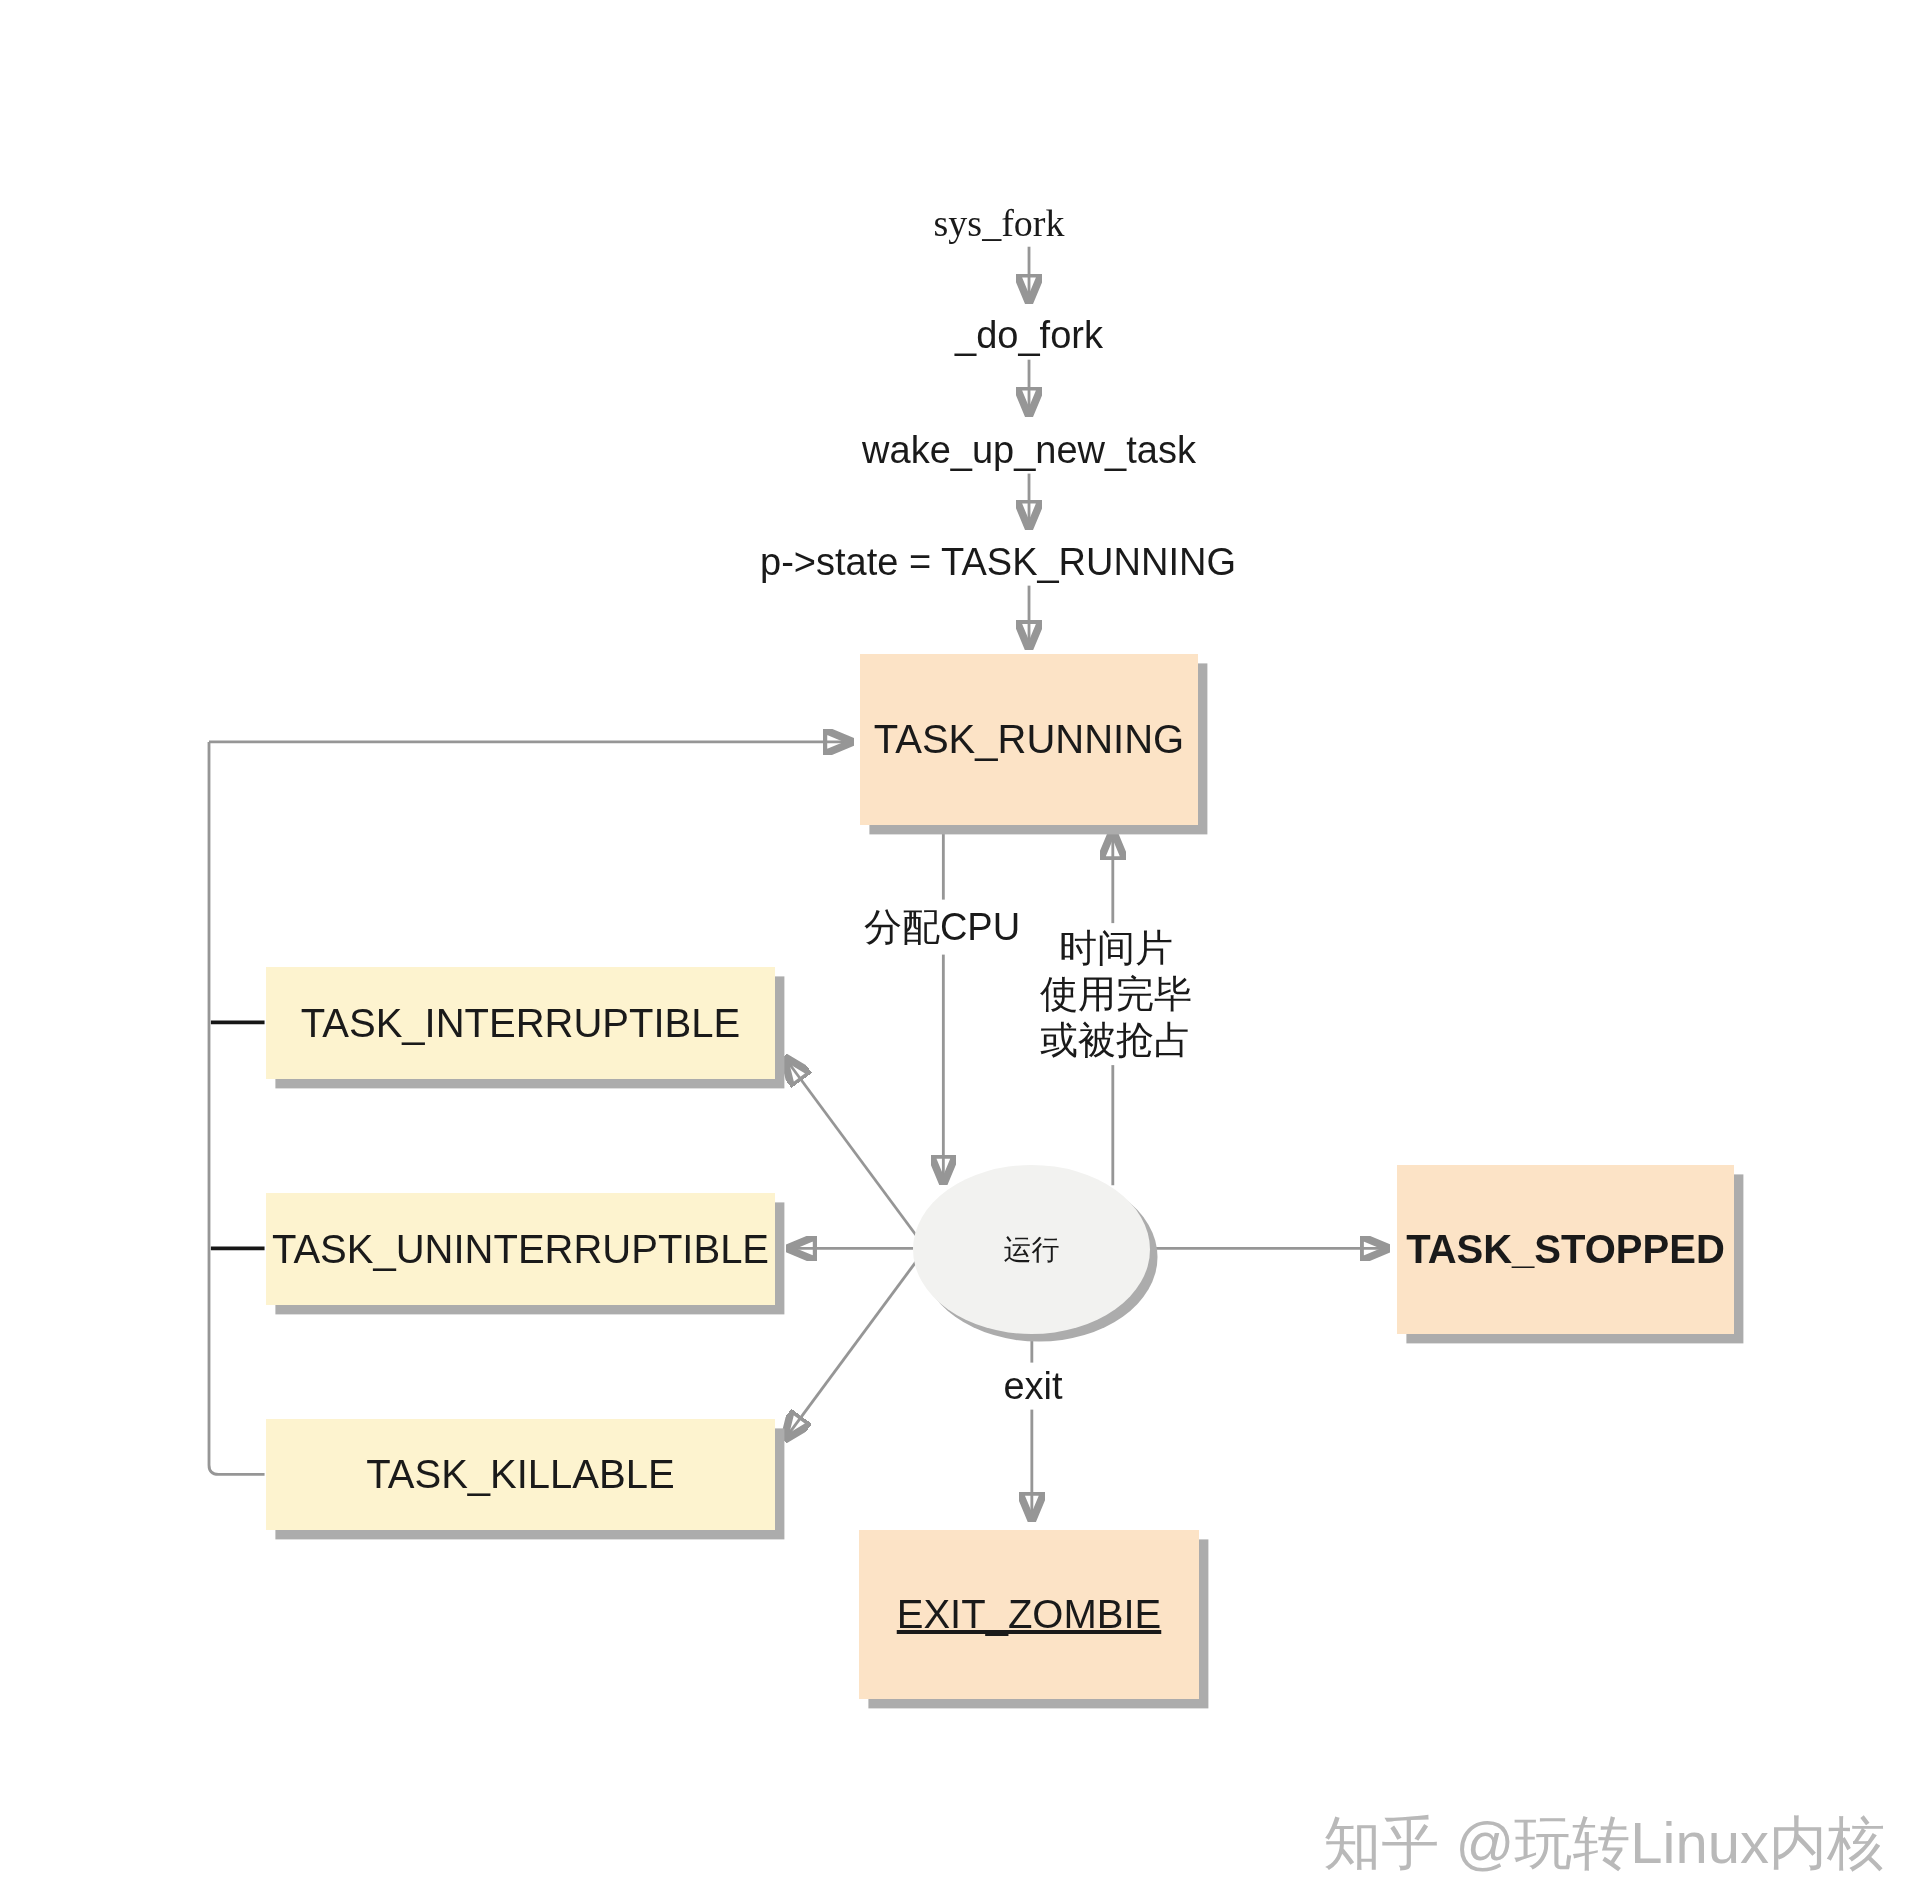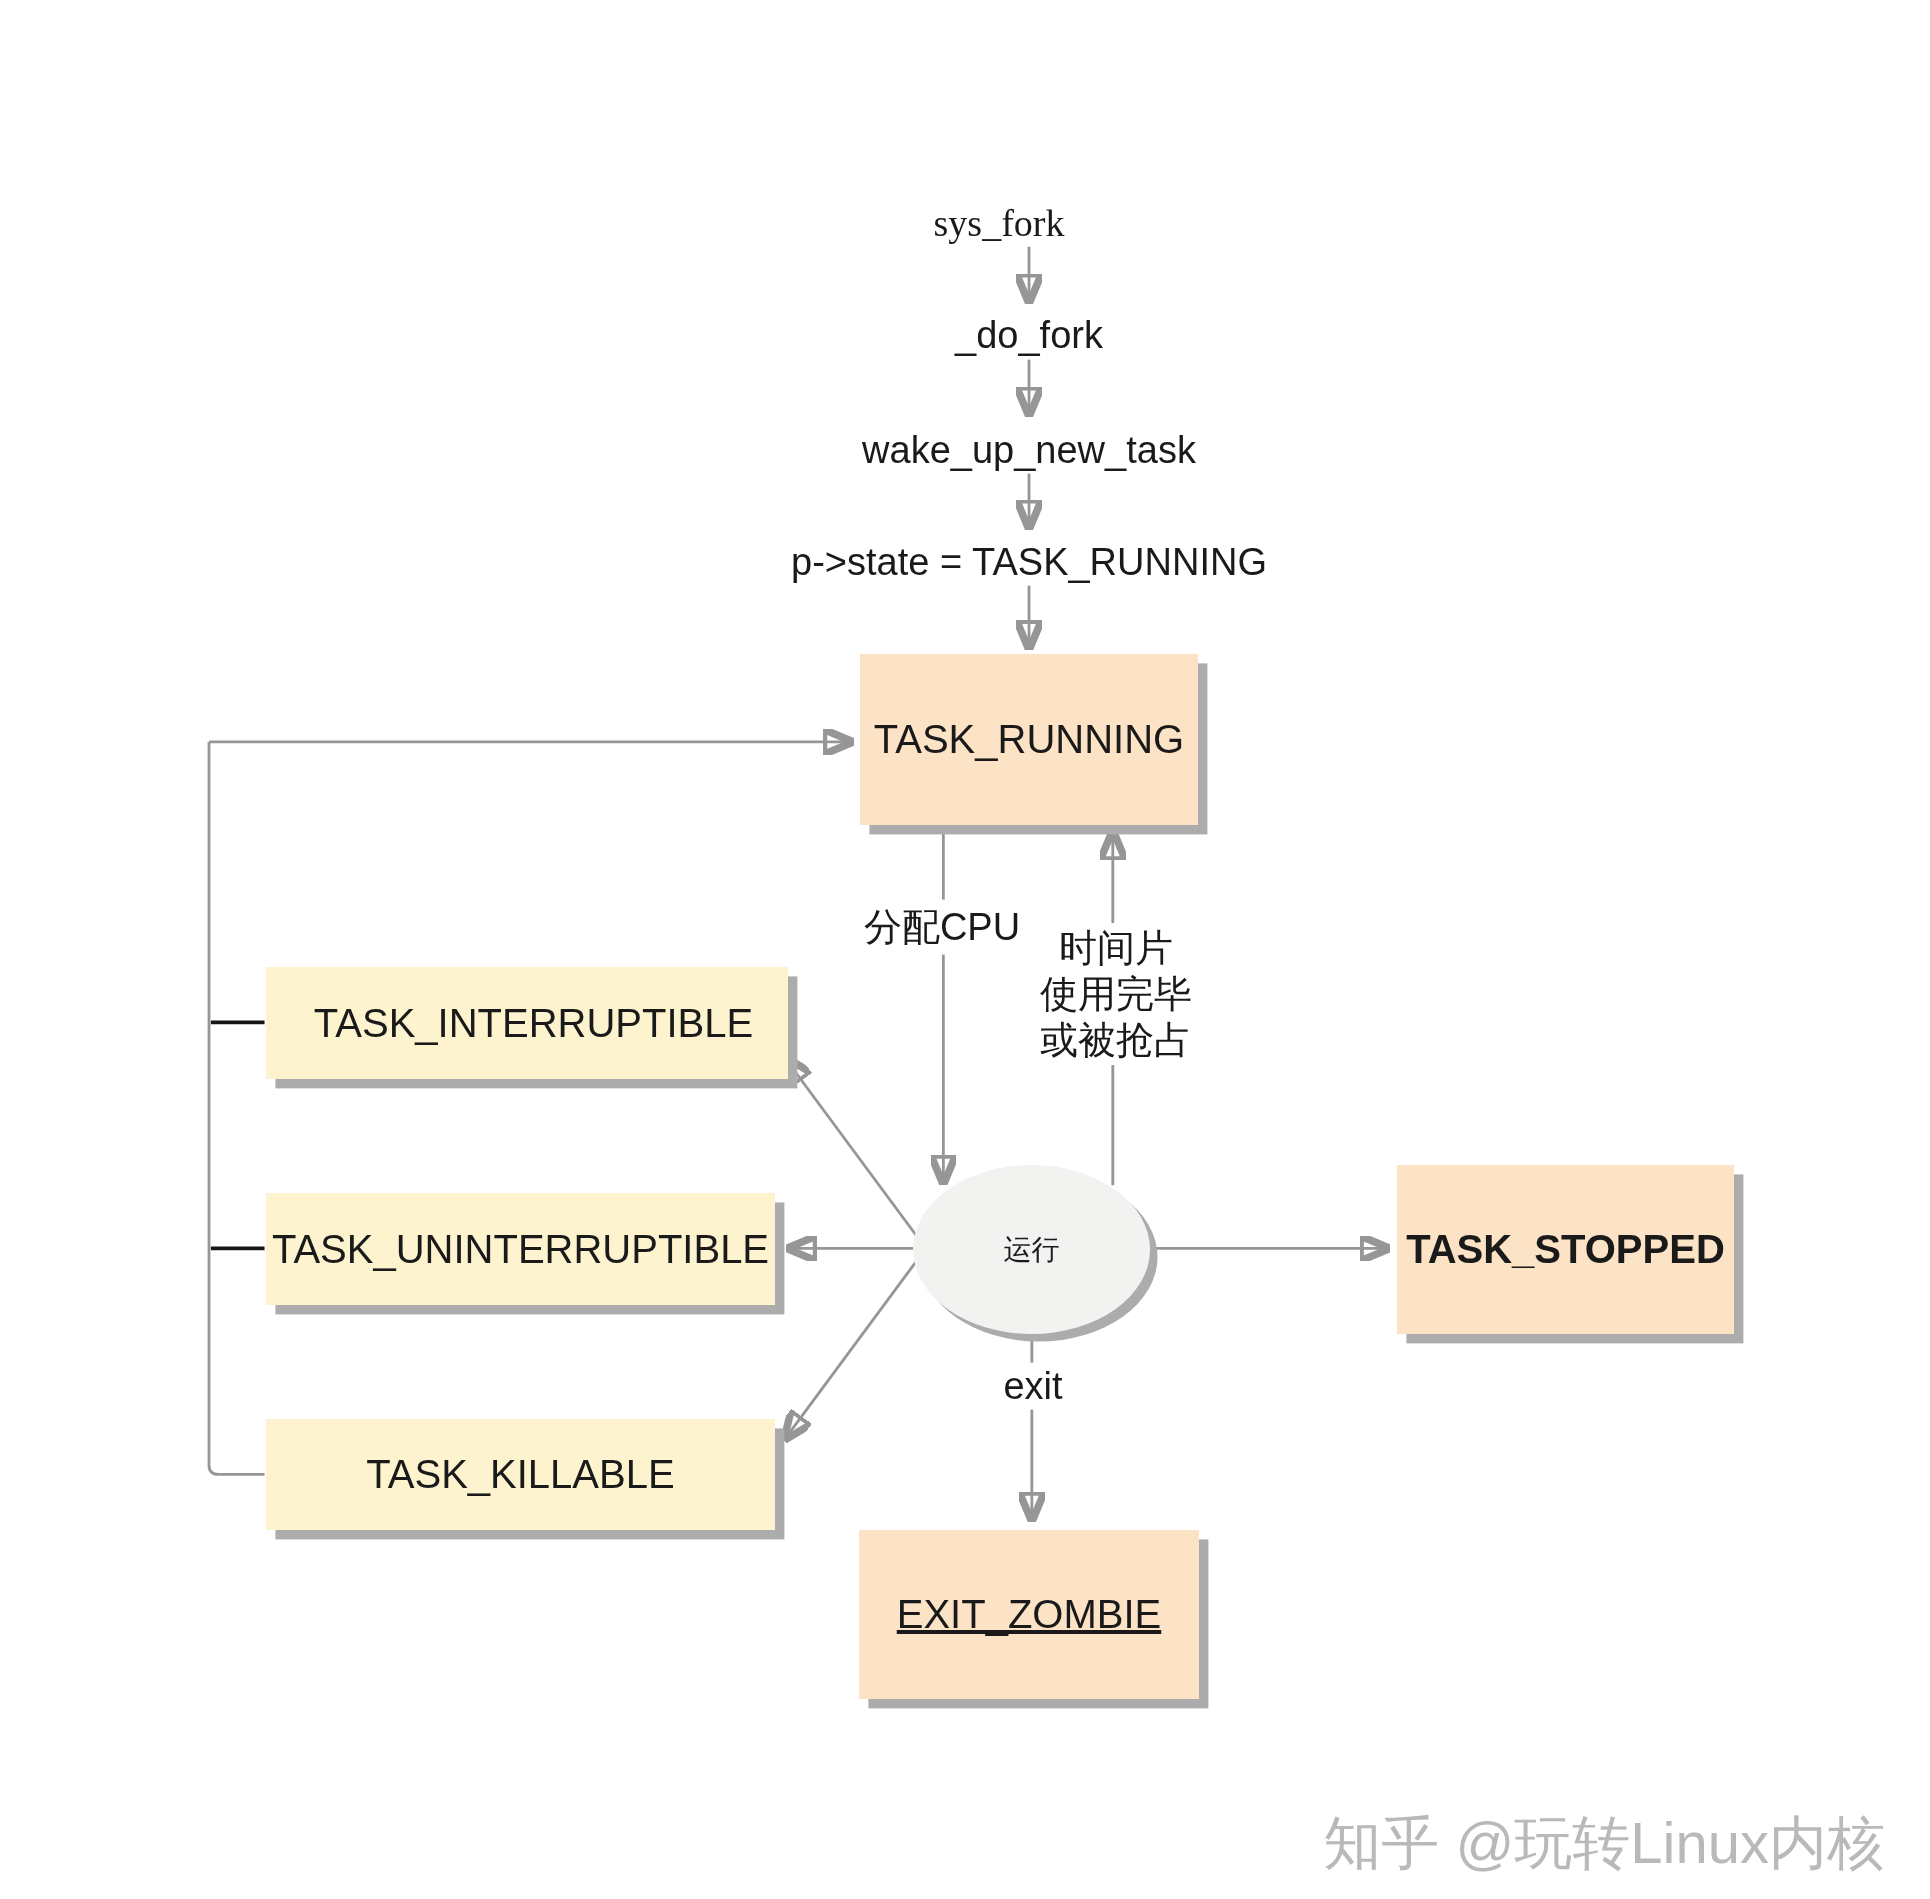--- a/index.html
+++ b/index.html
@@ -75,27 +75,27 @@
     <path d="M970,1326 L838,1326" marker-end="url(#ah)"></path>
     <path d="M976,1336 L834,1528" marker-end="url(#ah)"></path>
 
     <path d="M1222,1326 L1474,1326" marker-end="url(#ah)"></path>
     <path d="M1096,1417 L1096,1614" marker-end="url(#ah)"></path>
   </svg>
 
   <div class="flow-label" style="left:999px;top:223px;font-family:Liberation Serif, serif;">sys_fork</div>
   <div class="flow-label" style="left:1029px;top:335px;">_do_fork</div>
   <div class="flow-label" style="left:1029px;top:450px;">wake_up_new_task</div>
-  <div class="flow-label" style="left:1029px;top:562px;">p-&gt;state = TASK_RUNNING</div>
+  <div class="flow-label" style="left:998px;top:562px;">p-&gt;state = TASK_RUNNING</div>
 
   <div class="box peach" style="left:860px;top:654px;width:338px;height:171px;">
     <span>TASK_RUNNING</span>
   </div>
 
-  <div class="box yellow" style="left:266px;top:967px;width:509px;height:112px;padding-left:13px;">
+  <div class="box yellow" style="left:266px;top:967px;width:509px;height:112px;">
     <span>TASK_INTERRUPTIBLE</span>
   </div>
 
   <div class="box yellow" style="left:266px;top:1193px;width:509px;height:112px;">
     <span>TASK_UNINTERRUPTIBLE</span>
   </div>
 
   <div class="box yellow" style="left:266px;top:1419px;width:509px;height:111px;">
     <span>TASK_KILLABLE</span>
   </div>

